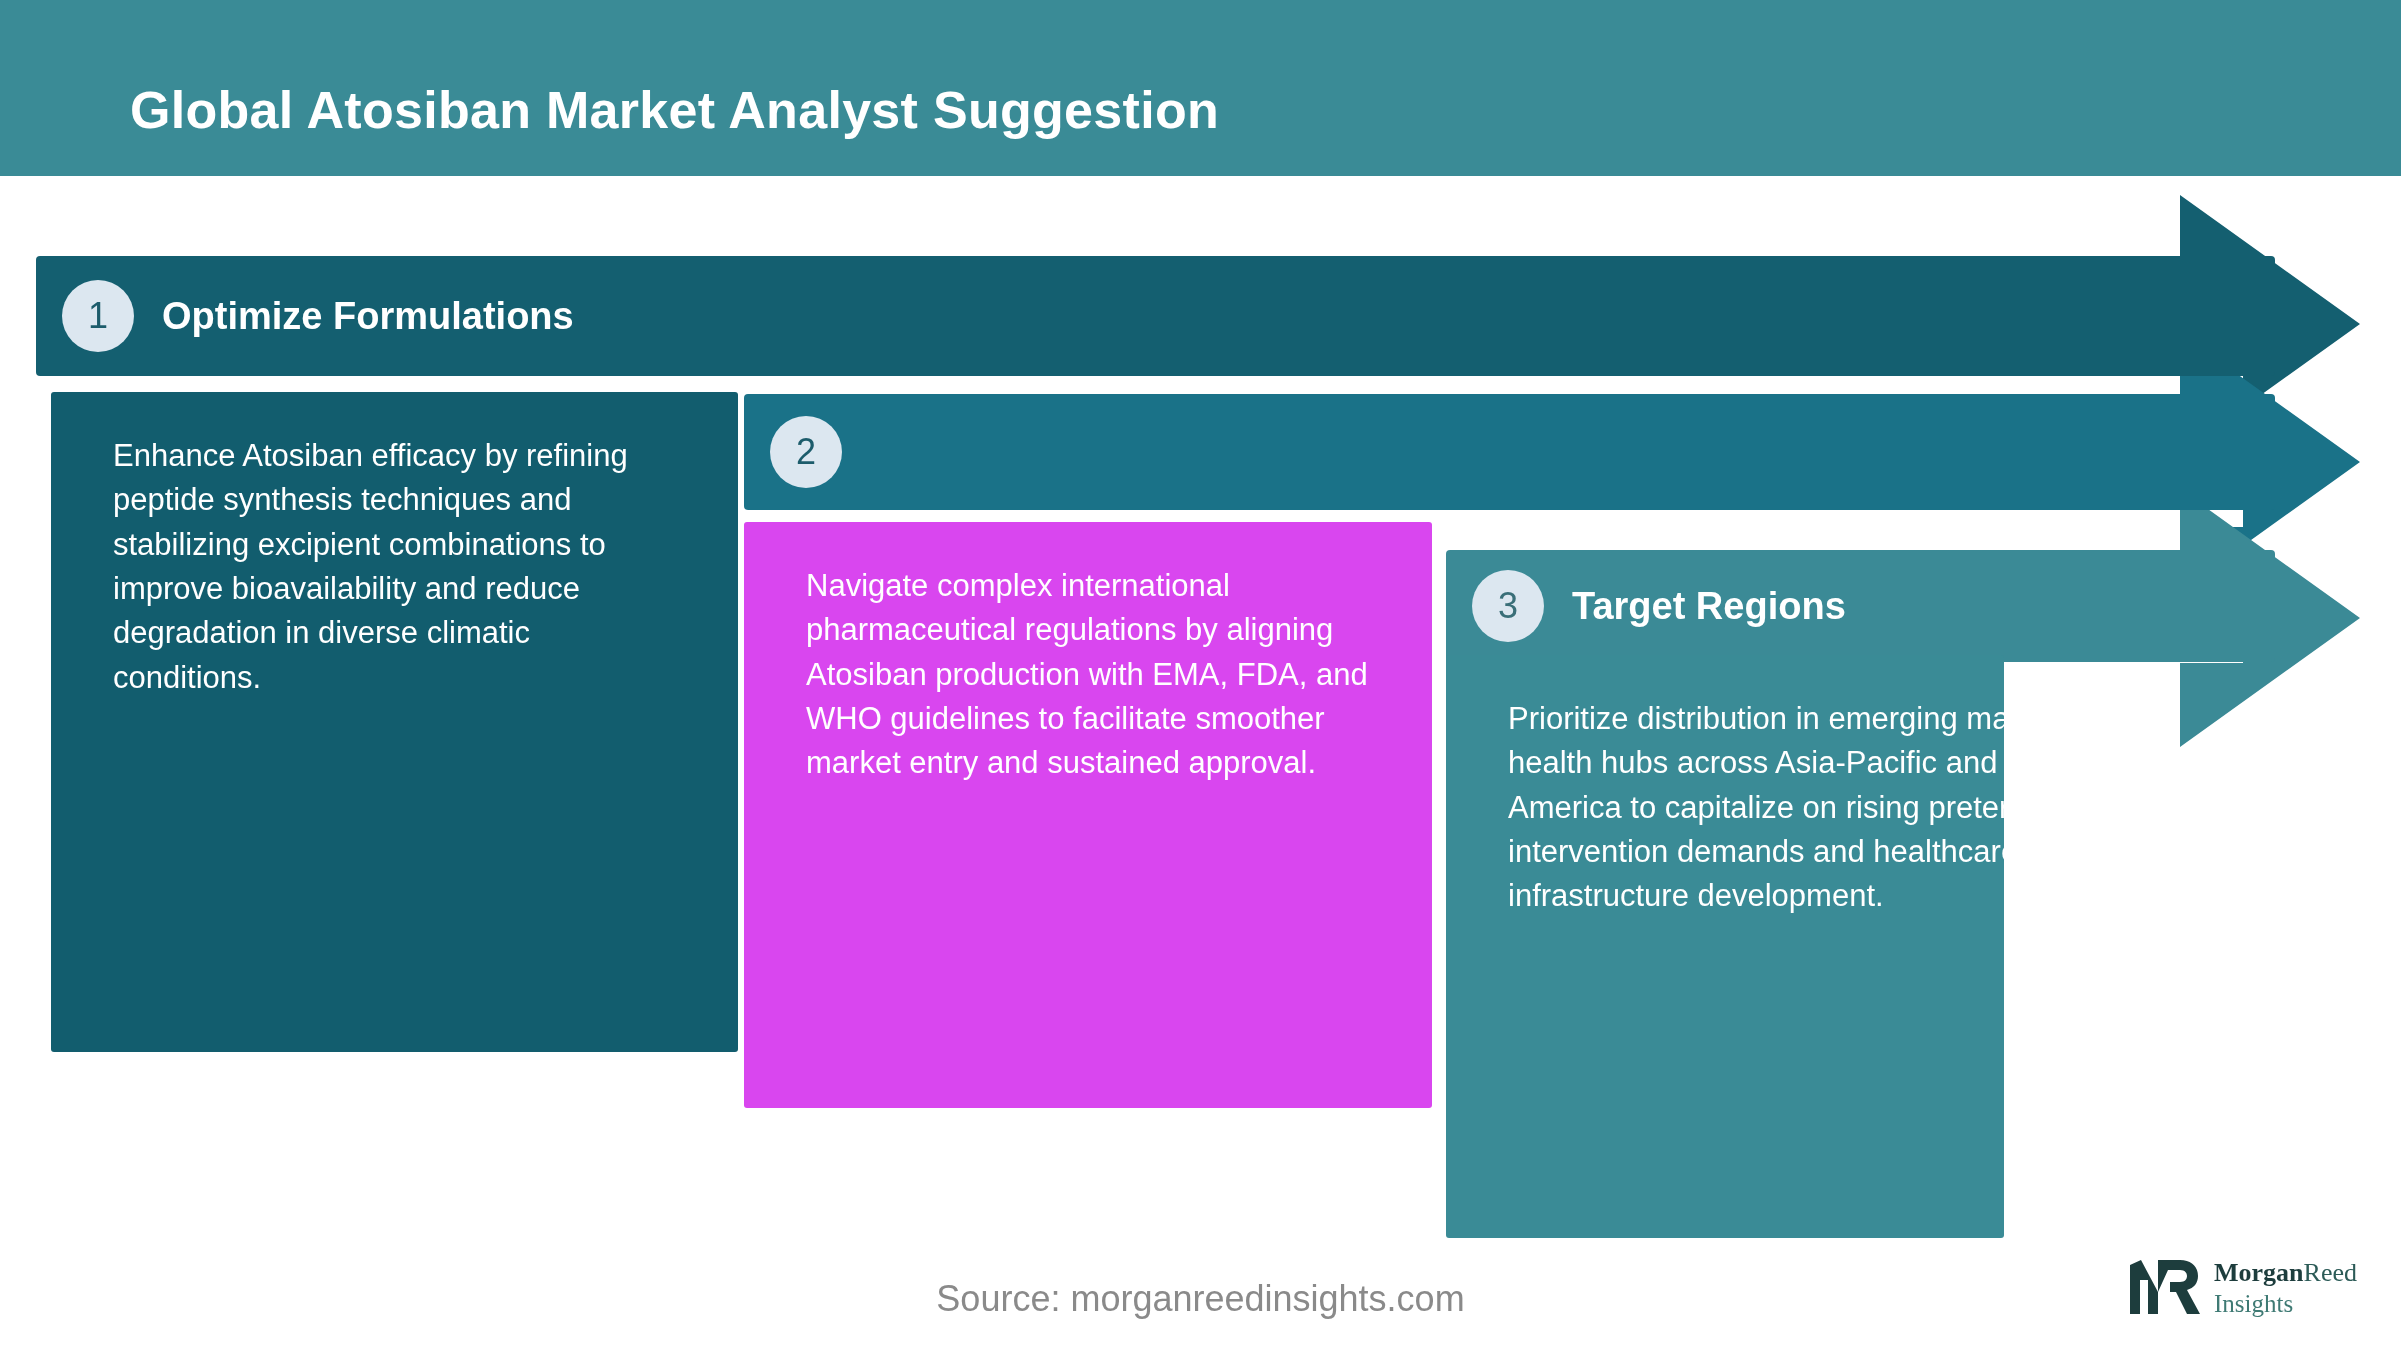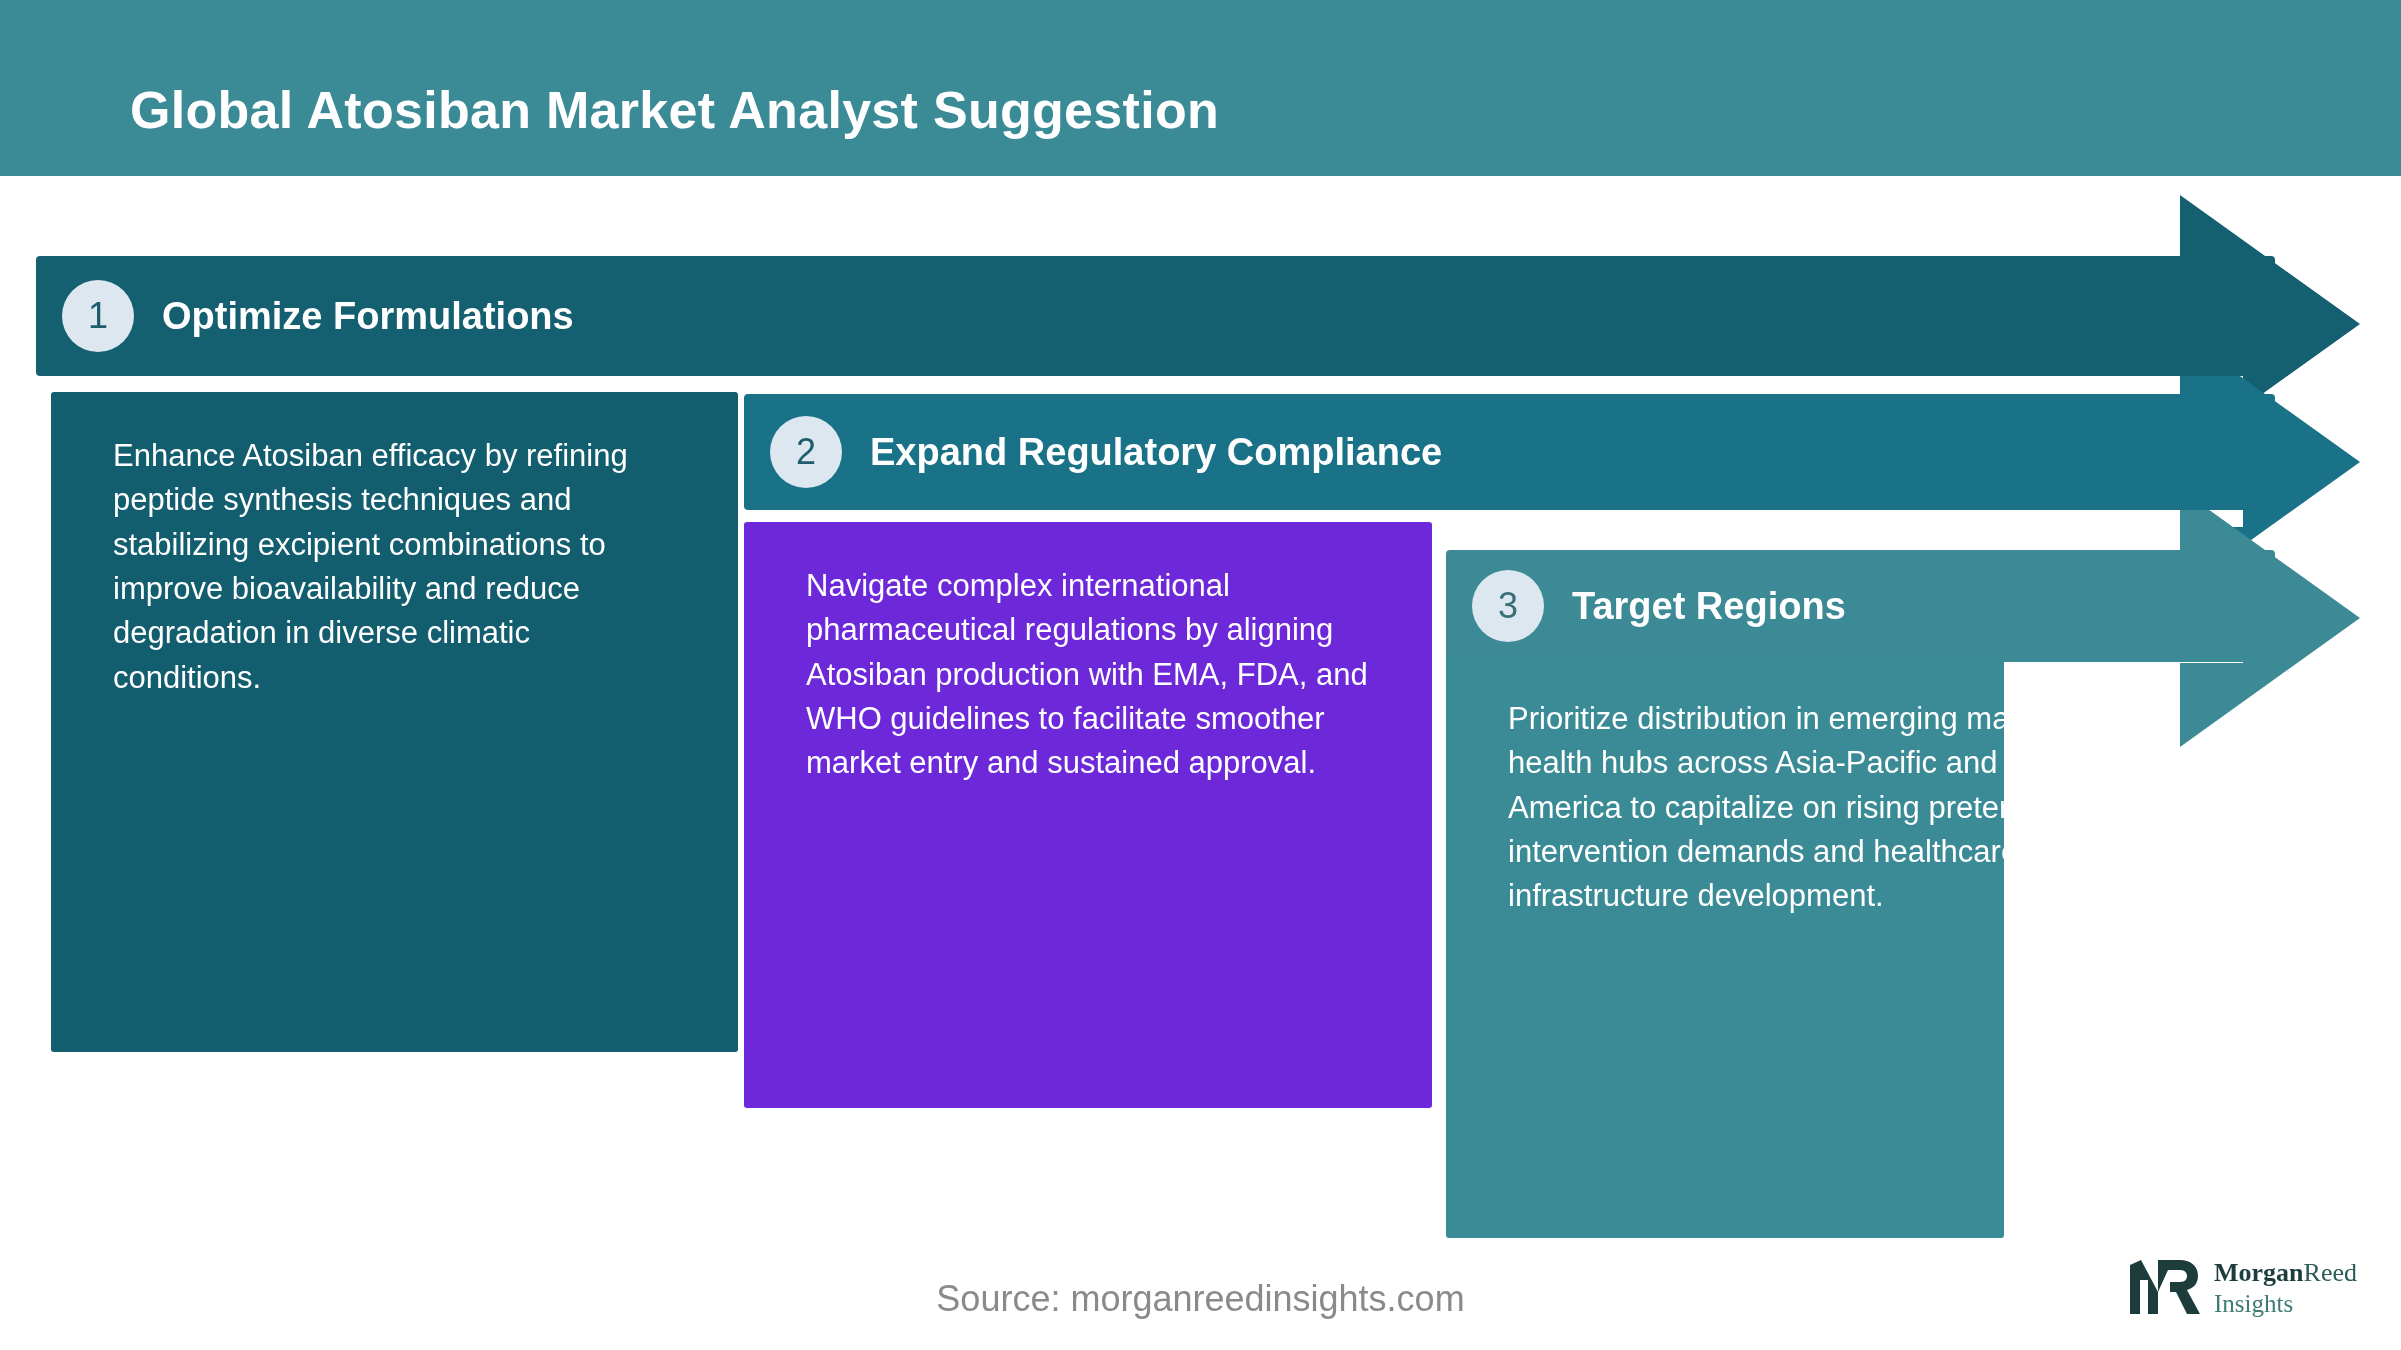--- a/index.html
+++ b/index.html
@@ -92,21 +92,21 @@
     padding: 42px 40px 0 62px;
   }
   .card p {
     color: #ffffff;
     font-size: 31px;
     line-height: 1.43;
     font-weight: normal;
   }
 
   #card1 { left: 36px;   top: 392px; width: 687px;  height: 660px;  background: #125d6e; margin-left: 15px; }
-  #card2 { left: 744px;  top: 522px; width: 688px;  height: 586px;  background: #6d28d9; }
+  #card2 { left: 744px;  top: 522px; width: 688px;  height: 586px;  background: #d946ef; }
   #card3 { left: 1446px; top: 655px; width: 558px;  height: 583px;  background: #3a8b96; }
 
   #card1 p { width: 572px; }
   #card2 p { width: 572px; }
   #card3 p { width: 620px; }
 
   
   .source-text {
     position: absolute;
     left: 0; top: 1278px;
@@ -179,21 +179,20 @@
              L 2180 552 Z"></path>
   </svg>
 
   <div class="step-bar" id="bar1">
     <div class="num-circle">1</div>
     <div class="step-title">Optimize Formulations</div>
   </div>
 
   <div class="step-bar" id="bar2">
     <div class="num-circle">2</div>
-    <div class="step-title">Expand Regulatory Compliance</div>
   </div>
 
   <div class="step-bar" id="bar3">
     <div class="num-circle">3</div>
     <div class="step-title">Target Regions</div>
   </div>
 
   <div class="card" id="card1">
     <p>Enhance Atosiban efficacy by refining peptide synthesis techniques and stabilizing excipient combinations to improve bioavailability and reduce degradation in diverse climatic conditions.</p>
   </div>

